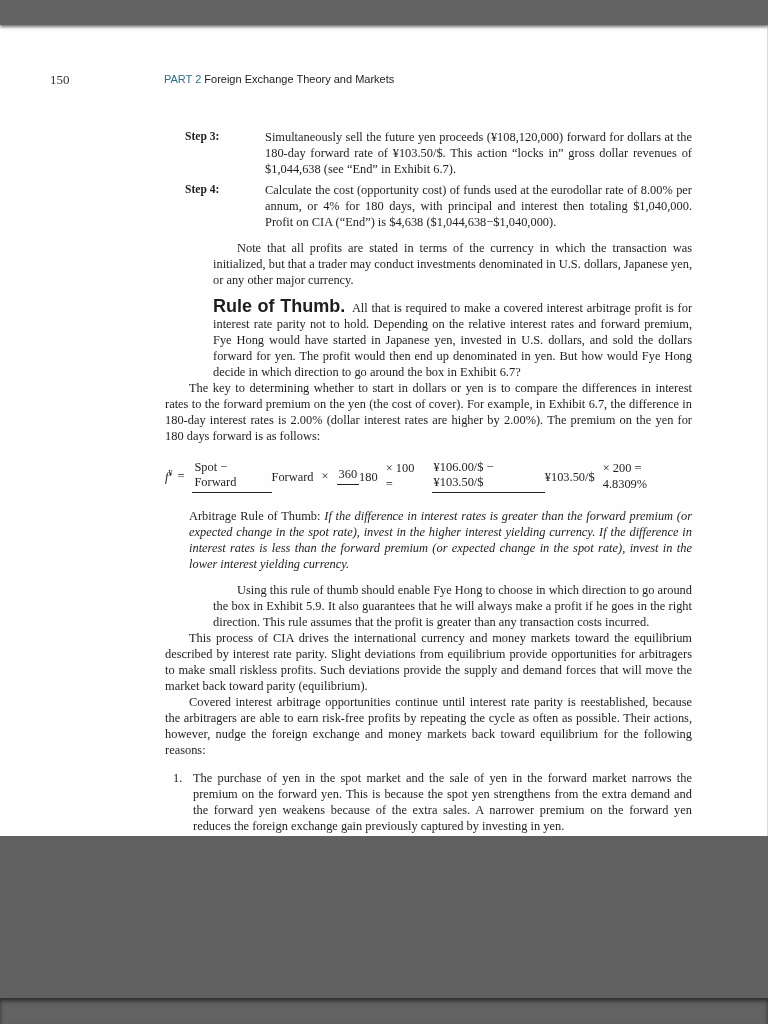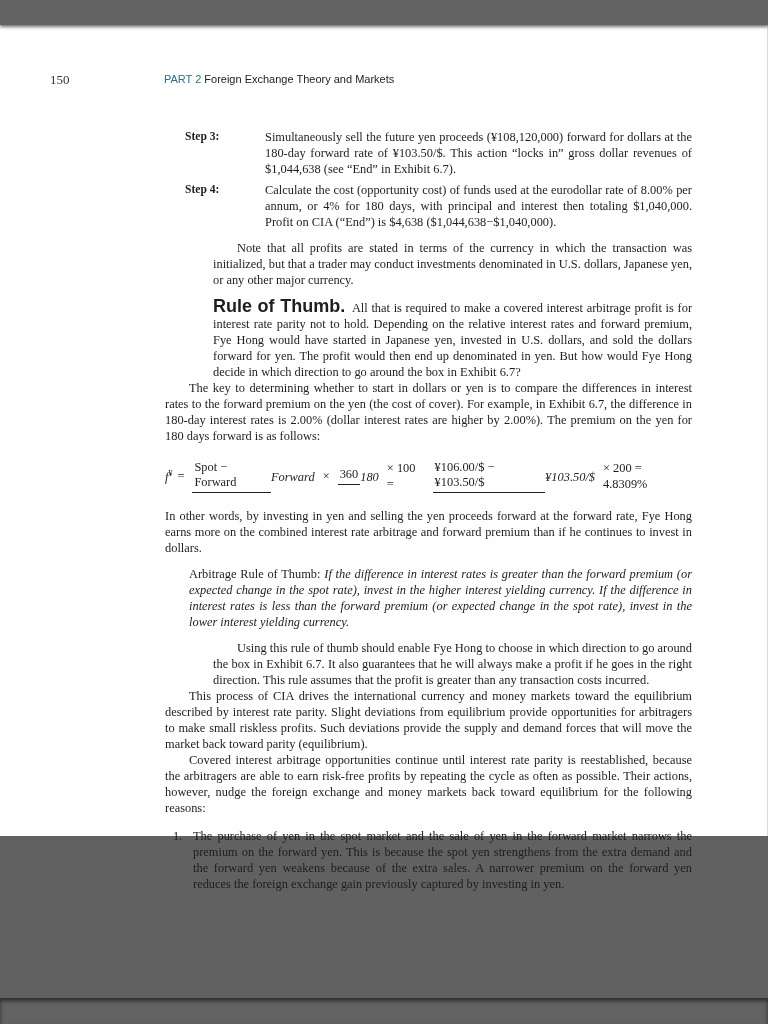--- a/index.html
+++ b/index.html
@@ -56,21 +56,21 @@
   .rot-head {
     font-family: "Liberation Sans", "DejaVu Sans", sans-serif;
     font-weight: bold; font-size: 18px;
   }
   .formula {
     display: flex; align-items: center; justify-content: center;
     margin: 12px 0 12px 0; font-size: 12.4px; height: 40px;
   }
   .frac { display: inline-flex; align-items: center; margin: 0 3px; }
   .frac .num { border-bottom: 1px solid #222; padding: 0 2px 2px 2px; line-height: 15px; }
-  .frac .den { padding-top: 2px; line-height: 15px; font-style: italic; }
+  .frac .den { padding-top: 2px; line-height: 15px; }
   .op { margin: 0 5px; }
   .fsym { font-style: italic; }
   .fsym sup { font-size: 8px; font-style: normal; }
   .callout { margin: 10px 0 0 24px; text-align: justify; }
   .callout b { font-weight: normal; }
   .callout i { font-style: italic; }
   .list { margin-top: 12px; }
   .list-item { display: flex; }
   .list-num { width: 20px; flex: none; padding-left: 8px; }
   .list-text { flex: 1; text-align: justify; }
@@ -119,25 +119,24 @@
         <span class="den">180</span>
       </span>
       <span class="op">× 100 =</span>
       <span class="frac">
         <span class="num">¥106.00/$ − ¥103.50/$</span>
         <span class="den">¥103.50/$</span>
       </span>
       <span class="op">× 200 = 4.8309%</span>
     </div>
 
-    <p>In other words, by investing in yen and selling the yen proceeds forward at the forward rate, Fye Hong earns more on the combined interest rate arbitrage and forward premium than if he continues to invest in dollars.</p>
 
     <p class="callout"><b>Arbitrage Rule of Thumb:</b> <i>If the difference in interest rates is greater than the forward premium (or expected change in the spot rate), invest in the higher interest yielding currency. If the difference in interest rates is less than the forward premium (or expected change in the spot rate), invest in the lower interest yielding currency.</i></p>
 
-    <p class="indent gap">Using this rule of thumb should enable Fye Hong to choose in which direction to go around the box in Exhibit 6.7. It also guarantees that he will always make a profit if he goes in the right direction. This rule assumes that the profit is greater than any transaction costs incurred.</p>
+    <p class="indent gap">Using this rule of thumb should enable Fye Hong to choose in which direction to go around the box in Exhibit 5.9. It also guarantees that he will always make a profit if he goes in the right direction. This rule assumes that the profit is greater than any transaction costs incurred.</p>
     <p class="indent">This process of CIA drives the international currency and money markets toward the equilibrium described by interest rate parity. Slight deviations from equilibrium provide opportunities for arbitragers to make small riskless profits. Such deviations provide the supply and demand forces that will move the market back toward parity (equilibrium).</p>
     <p class="indent">Covered interest arbitrage opportunities continue until interest rate parity is reestablished, because the arbitragers are able to earn risk-free profits by repeating the cycle as often as possible. Their actions, however, nudge the foreign exchange and money markets back toward equilibrium for the following reasons:</p>
 
     <div class="list">
       <div class="list-item">
         <span class="list-num">1.</span>
         <span class="list-text">The purchase of yen in the spot market and the sale of yen in the forward market narrows the premium on the forward yen. This is because the spot yen strengthens from the extra demand and the forward yen weakens because of the extra sales. A narrower premium on the forward yen reduces the foreign exchange gain previously captured by investing in yen.</span>
       </div>
     </div>
   </div>

